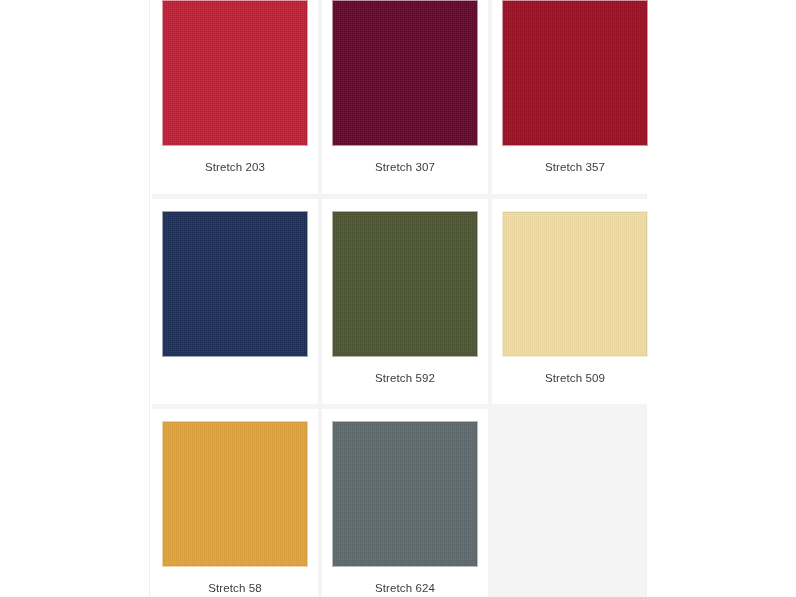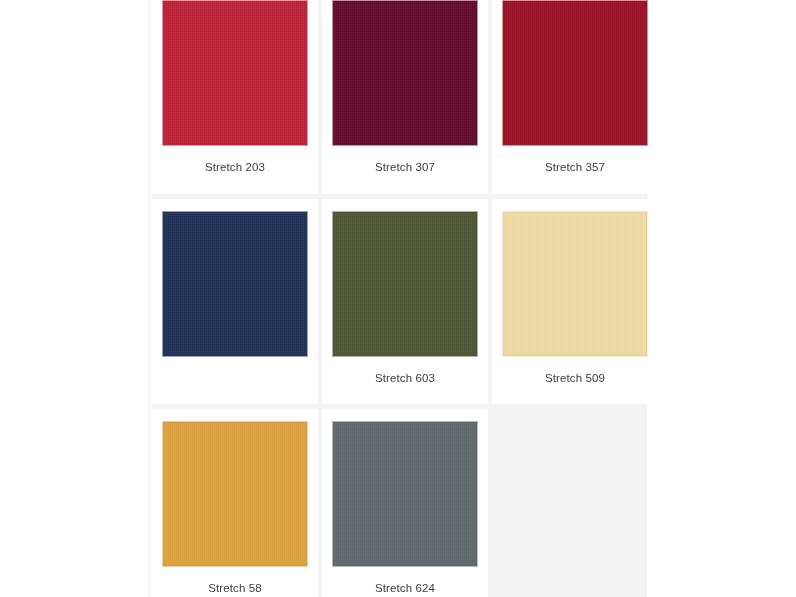--- a/index.html
+++ b/index.html
@@ -109,21 +109,21 @@
       </div>
       <div class="swatch-card">
         <div class="swatch-chip" style="background-color: rgb(156, 16, 34);"></div>
         <div class="swatch-label">Stretch 357</div>
       </div>
       <div class="swatch-card">
         <div class="swatch-chip" style="background-color: rgb(30, 47, 87);"></div>
       </div>
       <div class="swatch-card">
         <div class="swatch-chip" style="background-color: rgb(77, 85, 51);"></div>
-        <div class="swatch-label">Stretch 603</div>
+        <div class="swatch-label">Stretch 592</div>
       </div>
       <div class="swatch-card">
         <div class="swatch-chip" style="background-color: rgb(242, 221, 164);"></div>
         <div class="swatch-label">Stretch 509</div>
       </div>
       <div class="swatch-card">
         <div class="swatch-chip" style="background-color: rgb(224, 163, 62);"></div>
         <div class="swatch-label">Stretch 58</div>
       </div>
       <div class="swatch-card">

